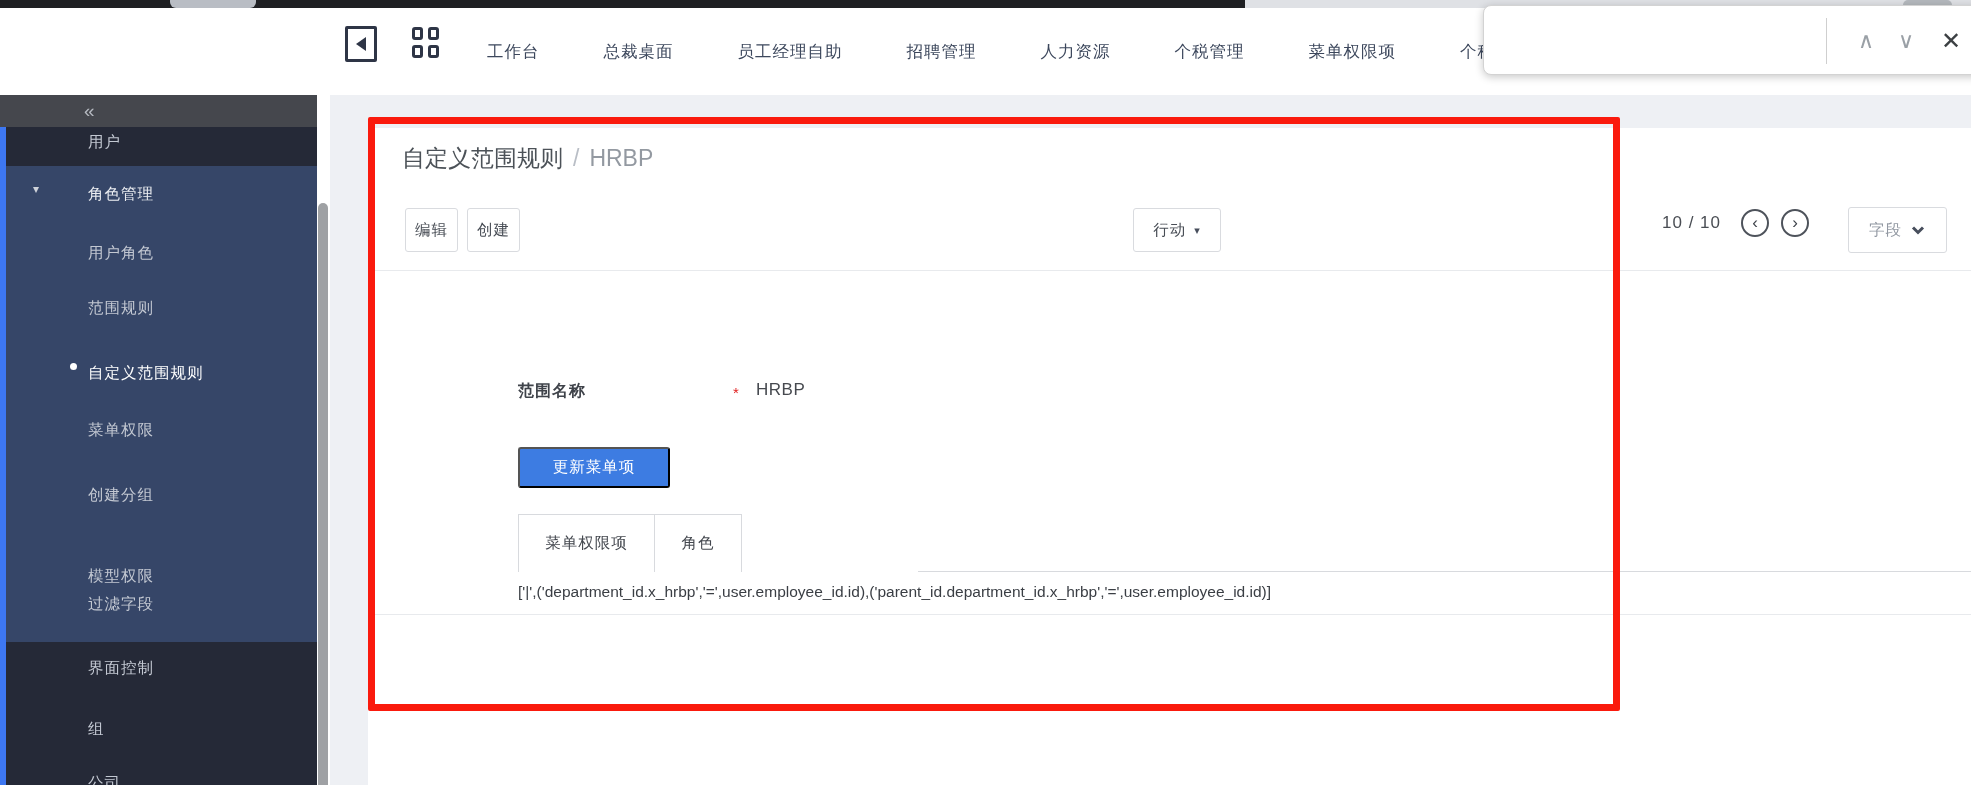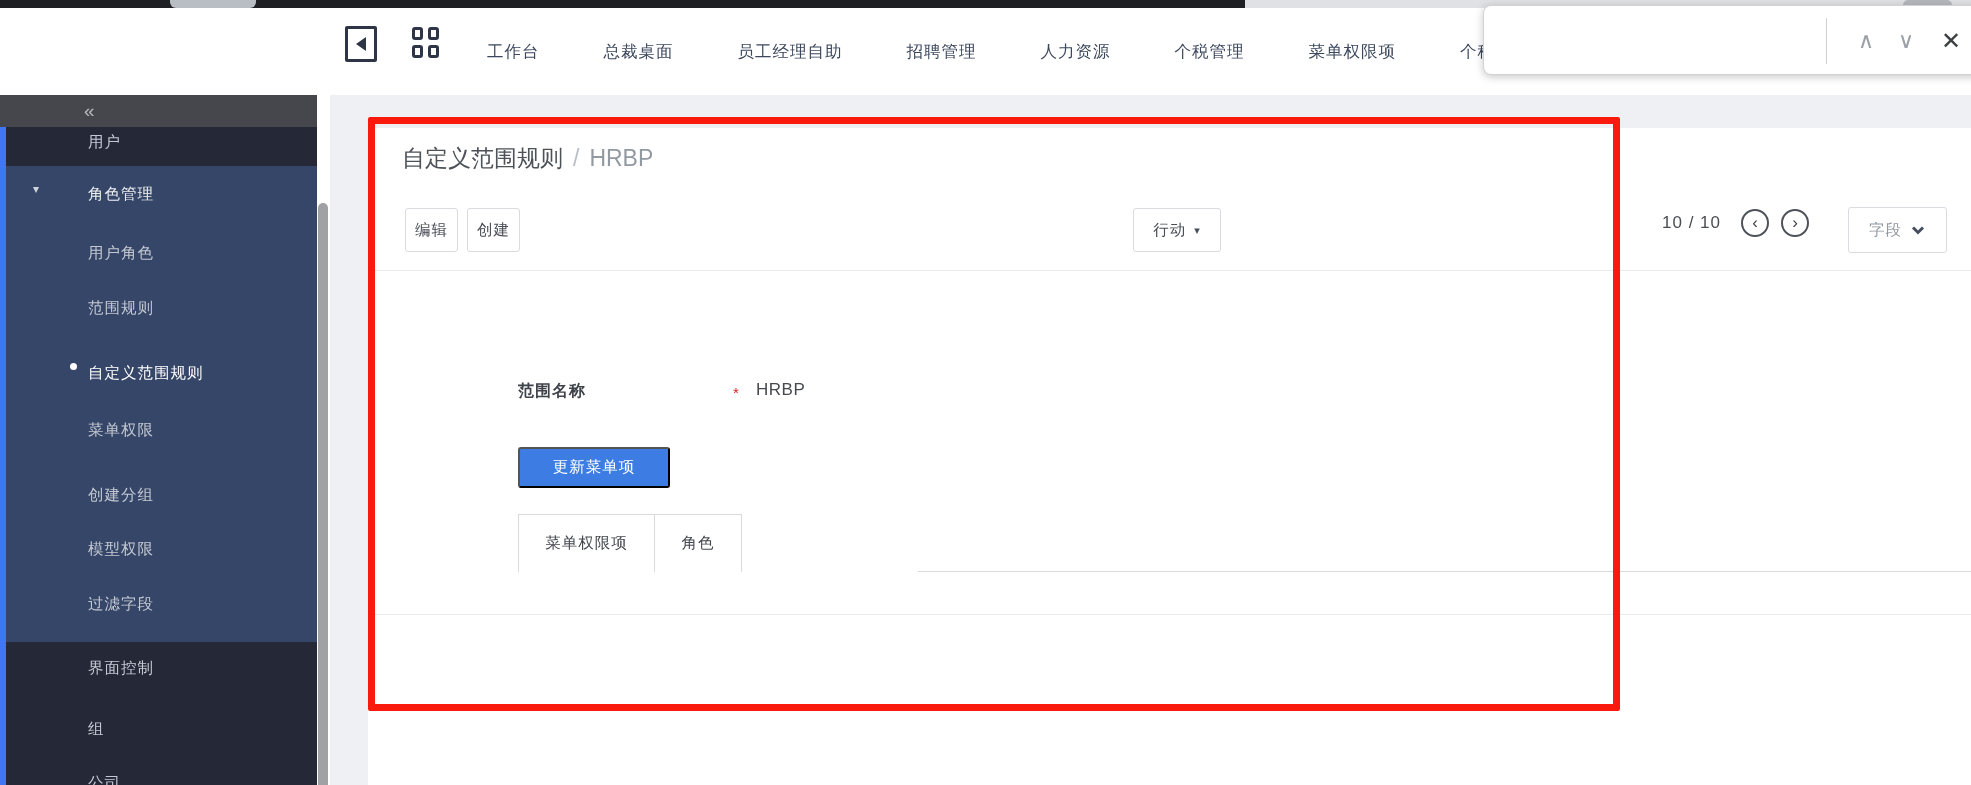--- a/index.html
+++ b/index.html
@@ -152,21 +152,21 @@
 
   <span class="sb-item" style="top:132px">用户</span>
   <span class="sb-caret">▾</span>
   <span class="sb-item parent" style="top:184px">角色管理</span>
   <span class="sb-item" style="top:243px">用户角色</span>
   <span class="sb-item" style="top:298px">范围规则</span>
   <span class="sb-bullet"></span>
   <span class="sb-item active" style="top:363px">自定义范围规则</span>
   <span class="sb-item" style="top:420px">菜单权限</span>
   <span class="sb-item" style="top:485px">创建分组</span>
-  <span class="sb-item" style="top:539px">模型权限</span>
+  <span class="sb-item" style="top:566px">模型权限</span>
   <span class="sb-item" style="top:594px">过滤字段</span>
   <span class="sb-item" style="top:658px">界面控制</span>
   <span class="sb-item" style="top:719px">组</span>
   <span class="sb-item" style="top:773px">公司</span>
 
   <div class="abs sb-scroll-track"></div>
   <div class="abs sb-scroll-thumb"></div>
 
   <div class="abs grey-band"></div>
   <div class="abs grey-strip"></div>
@@ -211,20 +211,21 @@
 
   <button class="abs blue-btn">更新菜单项</button>
 
   <div class="abs tabs">
     <div class="tab t1">菜单权限项</div>
     <div class="tab t2">角色</div>
   </div>
   <div class="abs tab-bottom-a"></div>
   <div class="abs tab-bottom-b"></div>
 
+  <div class="abs domain-line">['|',('department_id.x_hrbp','=',user.employee_id.id),('parent_id.department_id.x_hrbp','=',user.employee_id.id)]</div>
   <div class="abs domain-border"></div>
 
   <div class="abs red-rect"></div>
 
   <div class="abs find-bar">
     <div class="find-divider"></div>
     <span class="find-btn" style="left:362px">∧</span>
     <span class="find-btn" style="left:402px">∨</span>
     <span class="find-btn find-close" style="left:447px">✕</span>
   </div>

